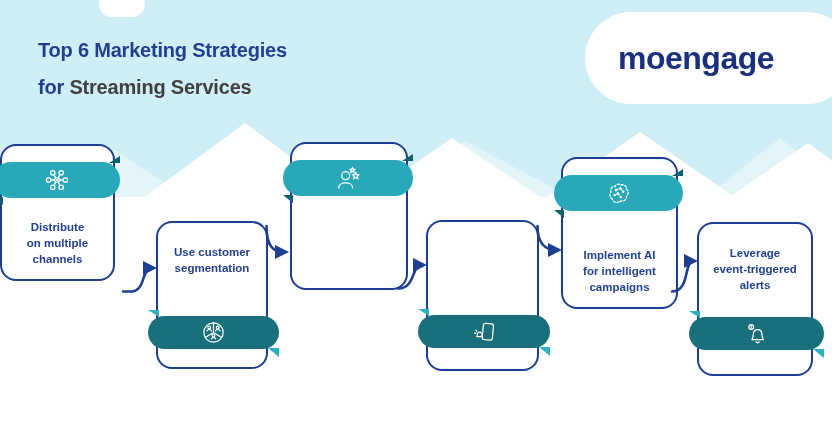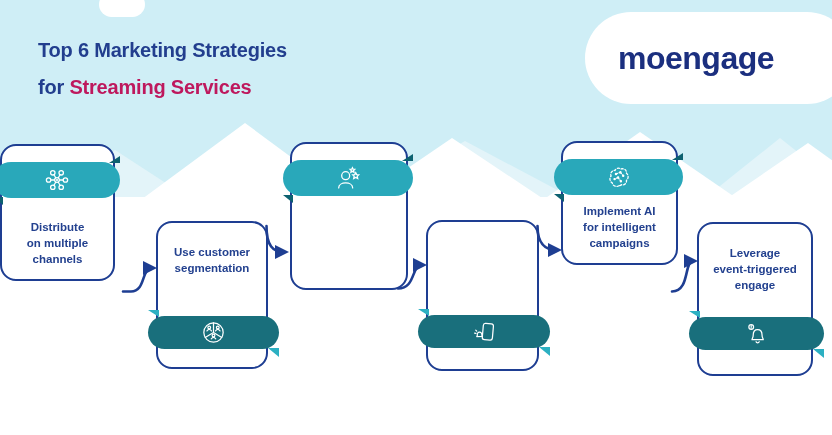--- a/index.html
+++ b/index.html
@@ -22,31 +22,31 @@
   .logo-o{position:relative;display:inline-block;}
   .logo-o .notch{
     position:absolute;left:50%;transform:translateX(-50%);bottom:0px;
     width:10px;height:7px;background:#ffffff;border-radius:50% 50% 0 0 / 80% 80% 0 0;
   }
   
   .title{
     position:absolute;left:38px;top:32px;z-index:3;
     font-size:20px;line-height:37px;font-weight:600;color:#223e8e;letter-spacing:-0.2px;
   }
-  .title .hl{color:#be185d;}
+  .title .hl{color:#404040;}
   
   .card{
     position:absolute;background:#ffffff;border:2.5px solid #1e3e92;border-radius:16px;
     box-sizing:border-box;z-index:4;
   }
   .c1{left:0;top:144px;width:115px;height:137px;}
   .c2{left:156px;top:221px;width:112px;height:148px;}
   .c3{left:290px;top:142px;width:118px;height:148px;}
   .c4{left:426px;top:220px;width:113px;height:151px;}
-  .c5{left:561px;top:141px;width:117px;height:124px;}
+  .c5{left:561px;top:157px;width:117px;height:152px;}
   .c6{left:697px;top:222px;width:116px;height:154px;}
   .label{
     position:absolute;left:2px;right:2px;text-align:center;
     font-size:11.5px;font-weight:700;color:#23418f;line-height:1.38;white-space:pre-line;
   }
   .label-bottom{bottom:11px;}
   .label-top{top:22px;}
   
   .ribbon{position:absolute;display:flex;align-items:center;justify-content:center;z-index:5;}
   .ribbon-top{left:-9px;right:-7px;top:16px;height:36px;border-radius:18px;background:#29a8ba;}
@@ -187,21 +187,21 @@
   <div class="fold fold-bl"></div>
   <div class="fold fold-tr"></div>
   <div class="label label-bottom">Implement AI
 for intelligent
 campaigns</div>
 </div>
 
 <div class="card c6">
   <div class="label label-top">Leverage
 event-triggered
-engage</div>
+alerts</div>
   <div class="fold fold-tl"></div>
   <div class="fold fold-br"></div>
   <div class="ribbon ribbon-bottom">
     <span class="icon">
       <svg width="27" height="27" viewBox="0 0 24 24" fill="none" stroke="#ffffff" stroke-width="1.1" stroke-linecap="round" stroke-linejoin="round">
         <path d="M8,17.5 c0,-1.2 1.1,-1.6 1.1,-4.3 c0,-3.1 1.7,-4.7 3.9,-4.7 c2.2,0 3.9,1.6 3.9,4.7 c0,2.7 1.1,3.1 1.1,4.3 z"></path>
         <path d="M11.6,19.3 a1.5,1.5 0 0 0 2.8,0"></path>
         <circle cx="7.3" cy="6.2" r="2.1"></circle>
         <path d="M7.3,5.1 l0,1.3"></path>
           <circle cx="7.3" cy="7.3" r="0.15" fill="#fff"></circle>

